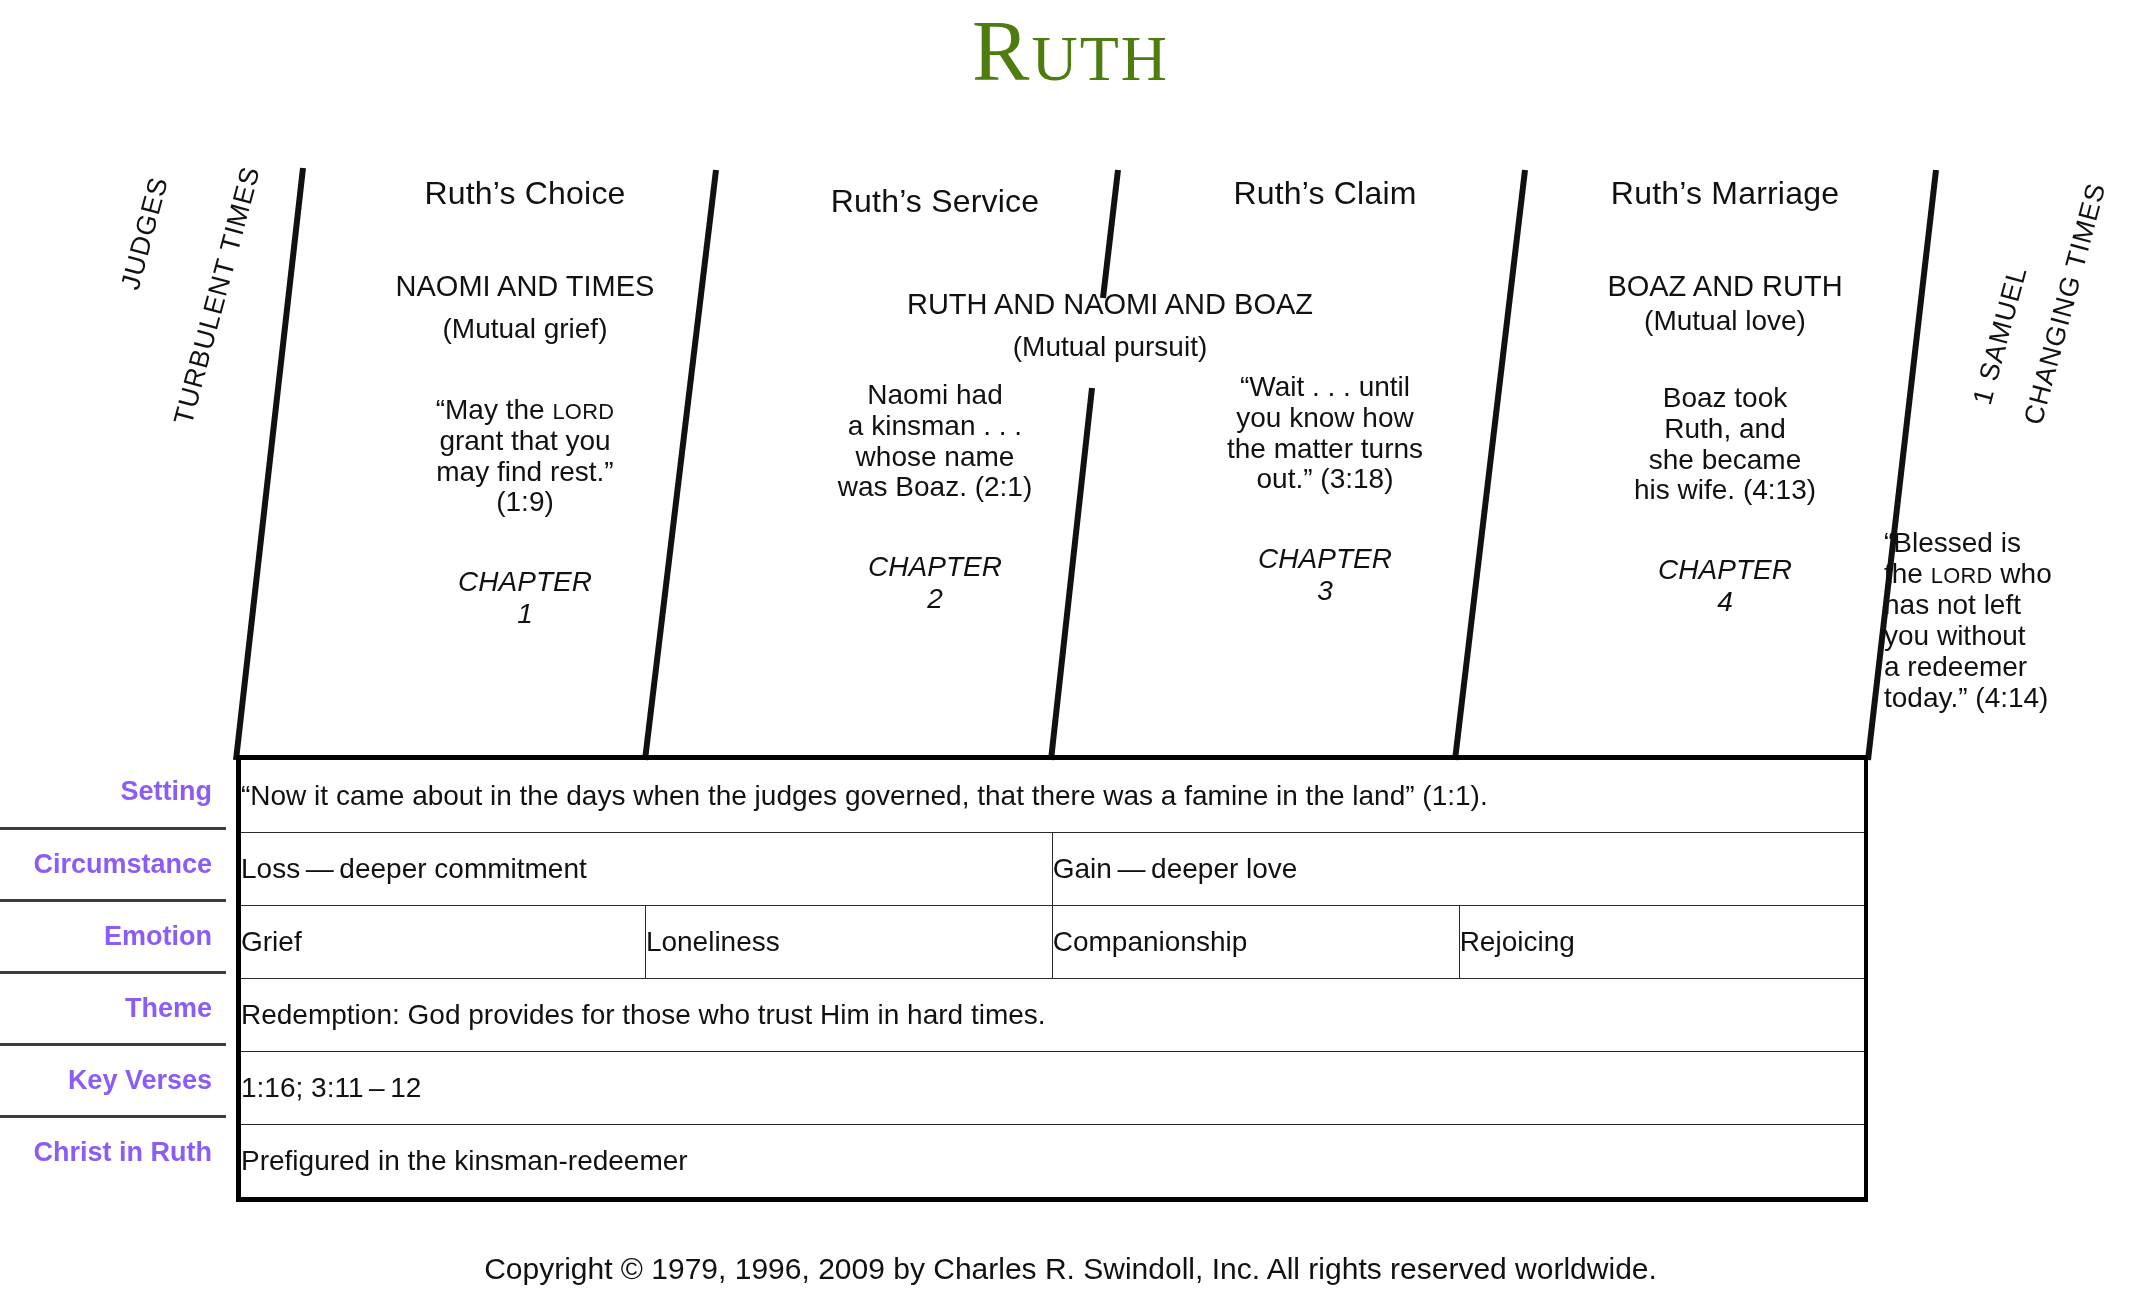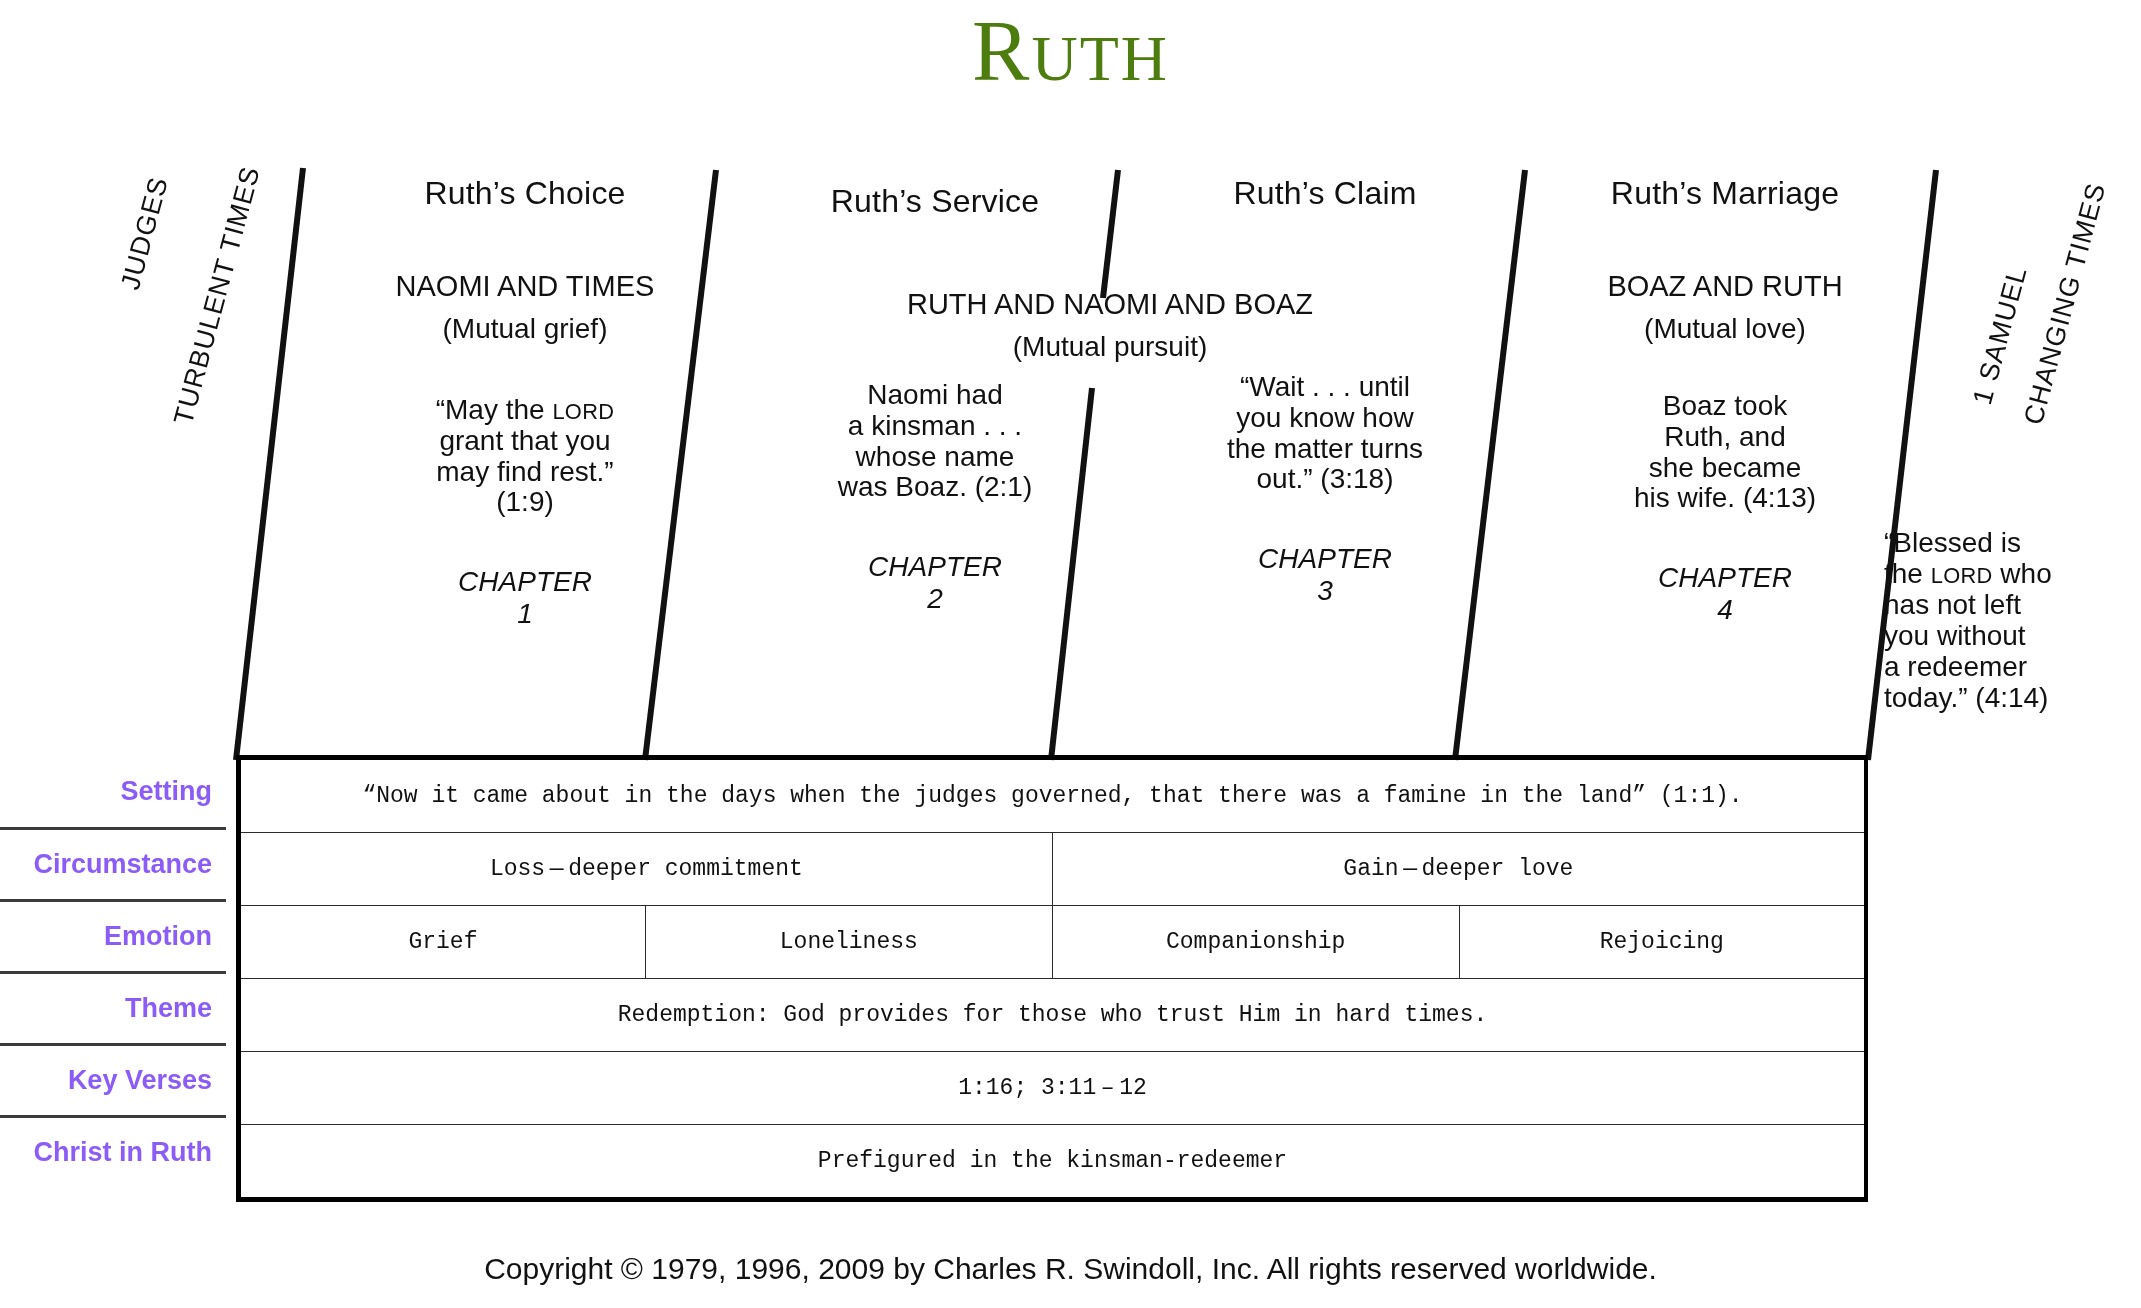--- a/index.html
+++ b/index.html
@@ -40,22 +40,22 @@
   
   #right-quote{
     position:absolute; left:1884px; top:527px; width:250px;
     font-size:28px; line-height:1.11; text-align:left;
   }
 
   
   #table{position:absolute; left:236px; top:755px; width:1632px;}
   #table table{border-collapse:collapse; width:100%; table-layout:fixed;}
   #table td{
-    border:1px solid #2b2b2b; font-size:23px; text-align:center; color:#111;
-    padding:0; height:72px; vertical-align:middle;font-family:Liberation Mono, monospace;
+    border:1px solid #2b2b2b; font-size:28px; text-align:left; color:#111;
+    padding:0; height:72px; vertical-align:middle;
   }
   #table tr.r-setting td{height:72px;}
   #table .outer-l{border-left:5px solid #000;}
   #table .outer-r{border-right:4px solid #000;}
   #table tr:first-child td{border-top:5px solid #000;}
   #table tr:last-child td{border-bottom:5px solid #000;}
 
   
   #rowlabels{position:absolute; left:0; top:755px; width:226px;}
   .rl{
@@ -141,21 +141,21 @@
   </div>
   <div class="col-chapter" style="margin-top:48px;">
     <div>CHAPTER</div>
     <div>3</div>
   </div>
 </div>
 
 <div class="col" style="left:1540px; top:175px; width:370px;">
   <div class="col-title">Ruth’s Marriage</div>
   <div class="col-who" style="margin-top:58px;">BOAZ AND RUTH</div>
-  <div class="col-who2" style="margin-top:10px;">(Mutual love)</div>
+  <div class="col-who2" style="margin-top:2px;">(Mutual love)</div>
   <div class="col-quote" style="margin-top:46px;">
     <div>Boaz took</div>
     <div>Ruth, and</div>
     <div>she became</div>
     <div>his wife. (4:13)</div>
   </div>
   <div class="col-chapter" style="margin-top:48px;">
     <div>CHAPTER</div>
     <div>4</div>
   </div>

